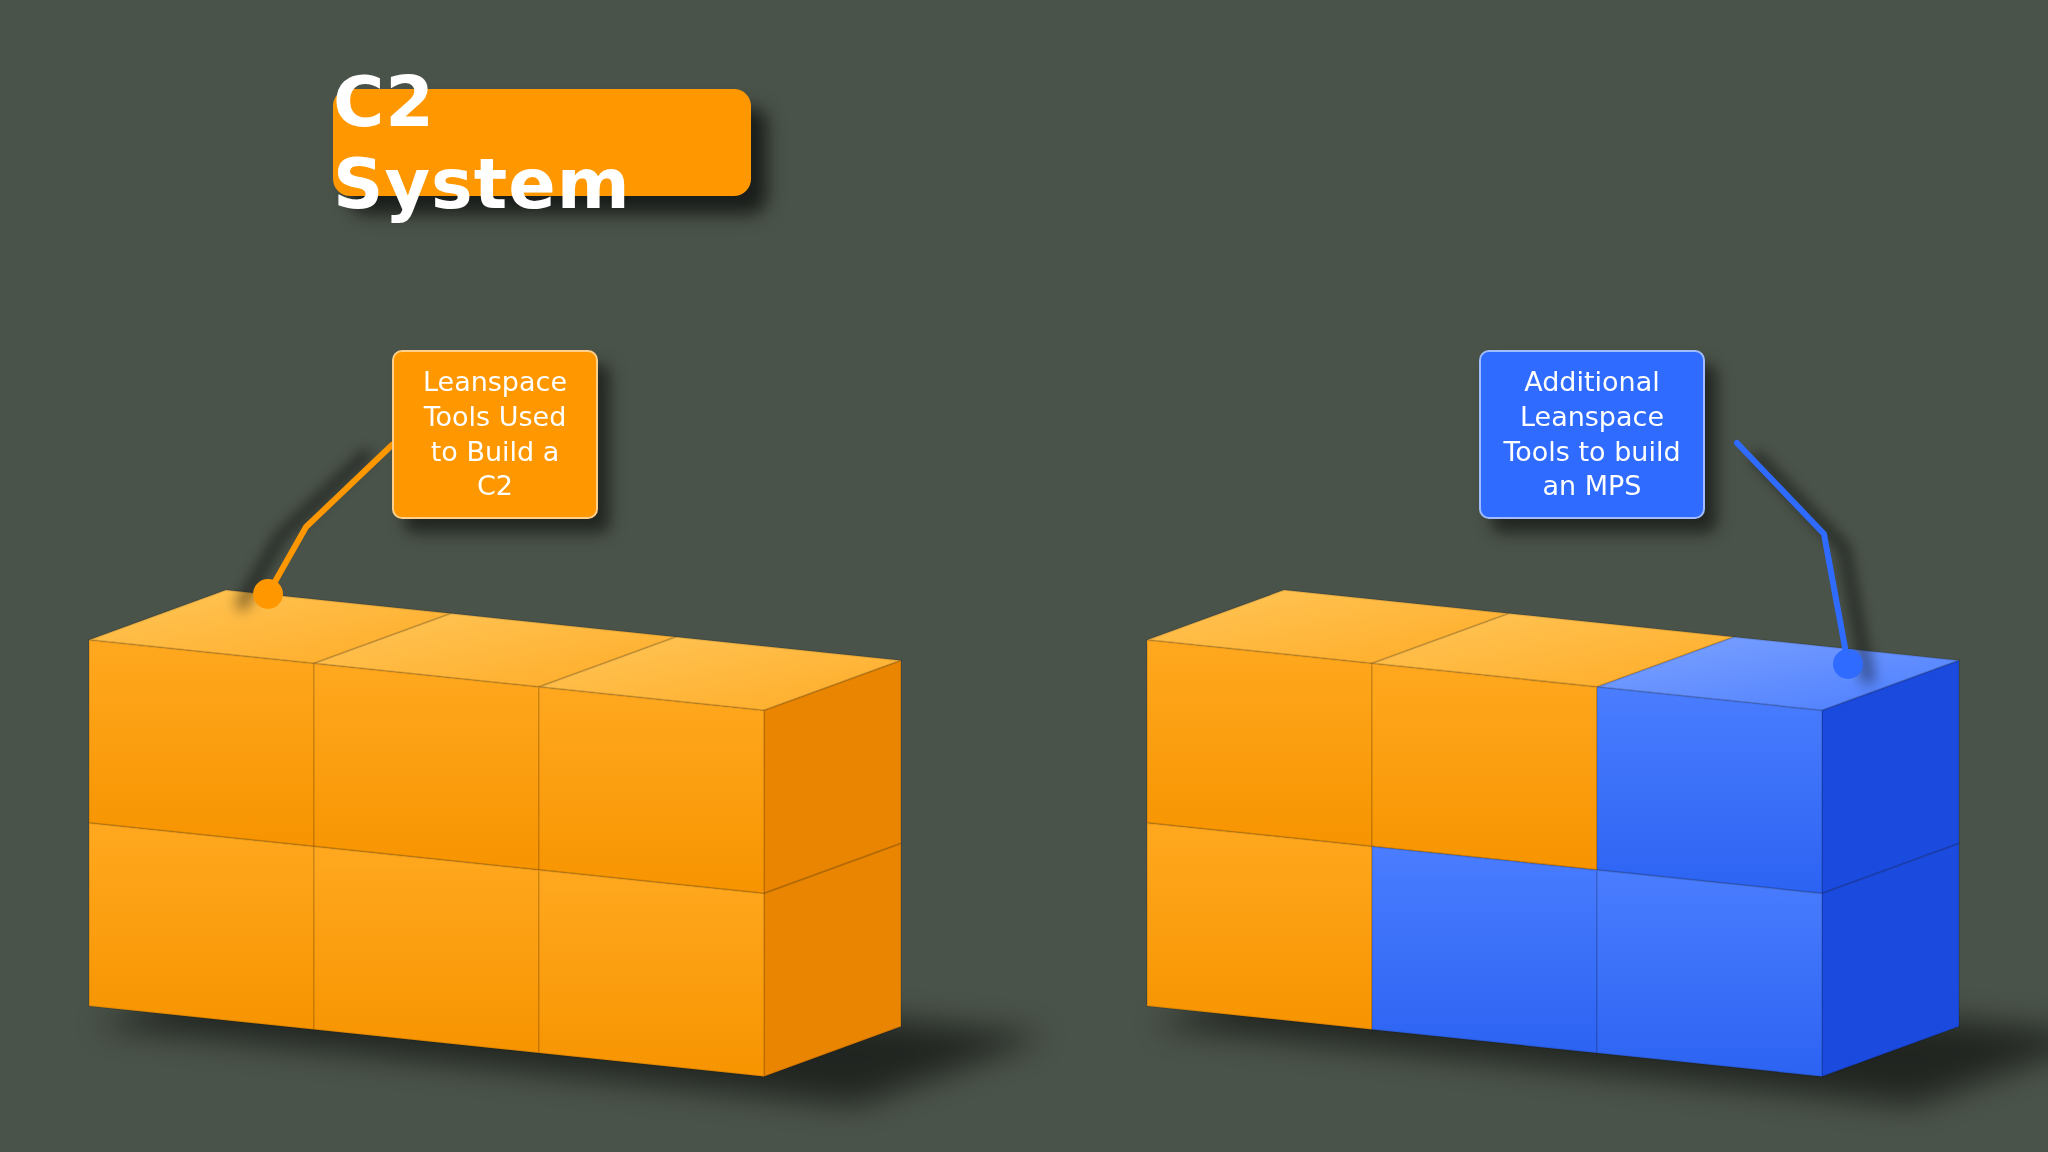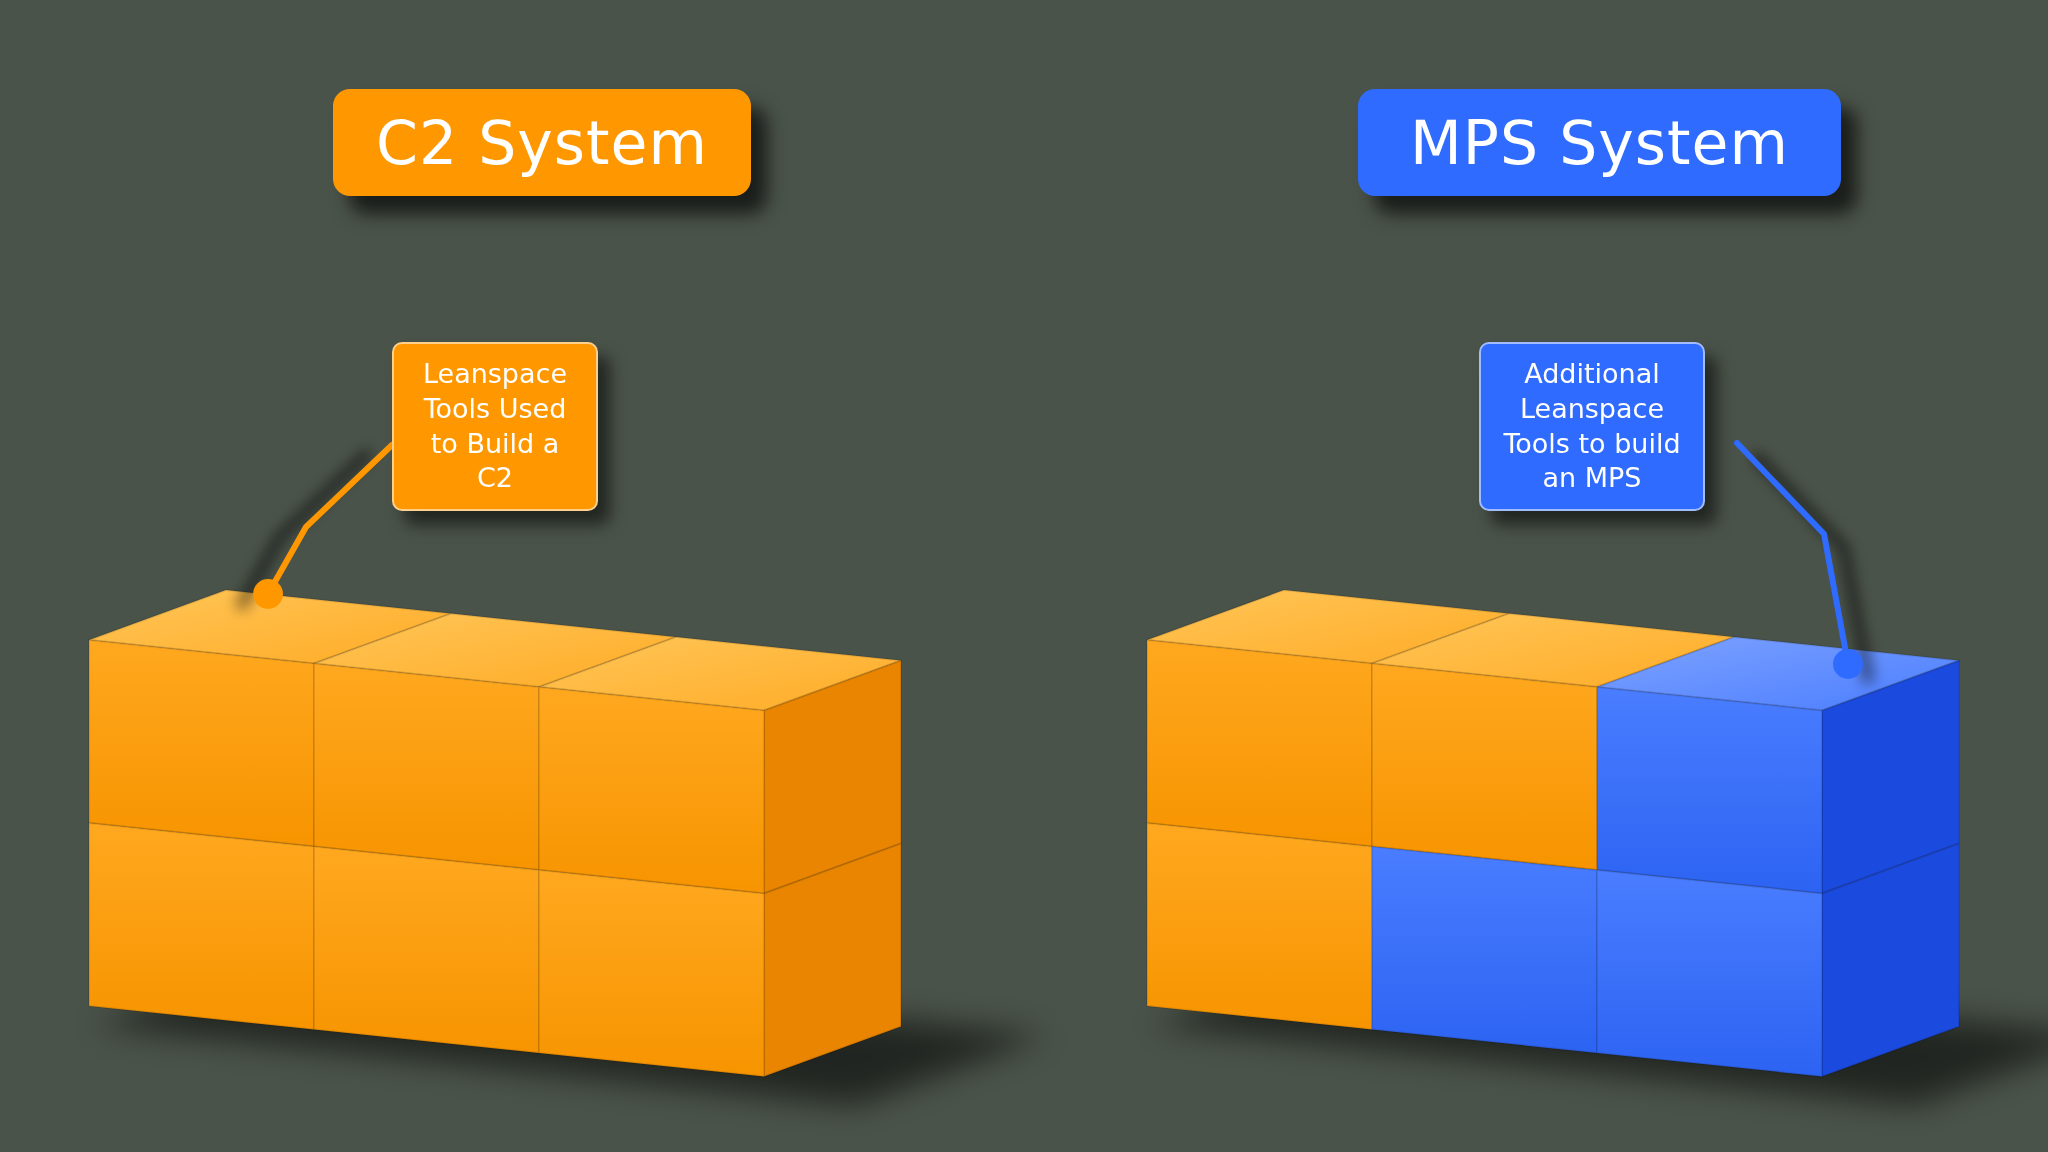--- a/index.html
+++ b/index.html
@@ -3,31 +3,32 @@
 <meta charset="utf-8">
 <style>
   html,body{margin:0;padding:0;background:#4a5349;}
   .canvas{
     position:relative;width:2048px;height:1152px;overflow:hidden;
     font-family:"DejaVu Sans","Liberation Sans",sans-serif;
   }
   svg{position:absolute;left:0;top:0;}
   .badge{
     position:absolute;display:flex;align-items:center;justify-content:center;
-    color:#fff;font-weight:400;border-radius:17px;font-size:60px;letter-spacing:1px;
+    color:#fff;font-weight:700;border-radius:17px;font-size:70px;letter-spacing:1px;
     box-shadow:16px 18px 18px rgba(0,0,0,0.65);
   }
   #c2-header{left:333px;top:89px;width:418px;height:107px;}
   #mps-header{left:1358px;top:89px;width:483px;height:107px;}
   .callout{
     position:absolute;display:flex;align-items:center;justify-content:center;
     text-align:center;color:#fff;font-size:27px;line-height:1.28;font-weight:400;
     border-radius:10px;white-space:pre-line;
     border:2px solid rgba(255,255,255,0.55);
     box-shadow:12px 14px 16px rgba(0,0,0,0.55);
+    margin-top:8px;
   }
   #c2-callout{left:392px;top:342px;width:202px;height:165px;}
   #mps-callout{left:1479px;top:342px;width:222px;height:165px;}
 </style>
 </head>
 <body style="background: rgb(74, 83, 73);">
 
 <div class="canvas" style="background: rgb(74, 83, 73);">
 
   <svg id="scene" width="2048" height="1152" viewBox="0 0 2048 1152">
@@ -82,21 +83,20 @@
       <polyline points="392,445 306,527 268,594" fill="none" stroke="rgba(0,0,0,0.5)" stroke-width="12" stroke-linecap="round" stroke-linejoin="round" filter="url(#soft2)" transform="translate(-26,10)"></polyline>
       <polyline points="392,445 306,527 268,594" fill="none" stroke="#ff9800" stroke-width="6" stroke-linecap="round" stroke-linejoin="round"></polyline>
       <circle cx="268" cy="594" r="15" fill="#ff9800"></circle>
       <polyline points="1737,443 1824,534 1848,664" fill="none" stroke="rgba(0,0,0,0.5)" stroke-width="12" stroke-linecap="round" stroke-linejoin="round" filter="url(#soft2)" transform="translate(20,14)"></polyline>
       <polyline points="1737,443 1824,534 1848,664" fill="none" stroke="#2f6bff" stroke-width="6" stroke-linecap="round" stroke-linejoin="round"></polyline>
       <circle cx="1848" cy="664" r="15" fill="#2f6bff"></circle>
     </svg>
 
   <div class="badge" id="c2-header" style="background: rgb(255, 152, 0);">C2 System</div>
 
-  <div class="badge" id="mps-header" style="background: rgb(47, 107, 255);">MPS System</div>
 
   <div class="callout" id="c2-callout" style="background: rgb(255, 152, 0);">Leanspace
 Tools Used
 to Build a
 C2</div>
 
   <div class="callout" id="mps-callout" style="background: rgb(47, 107, 255);">Additional
 Leanspace
 Tools to build
 an MPS</div>

